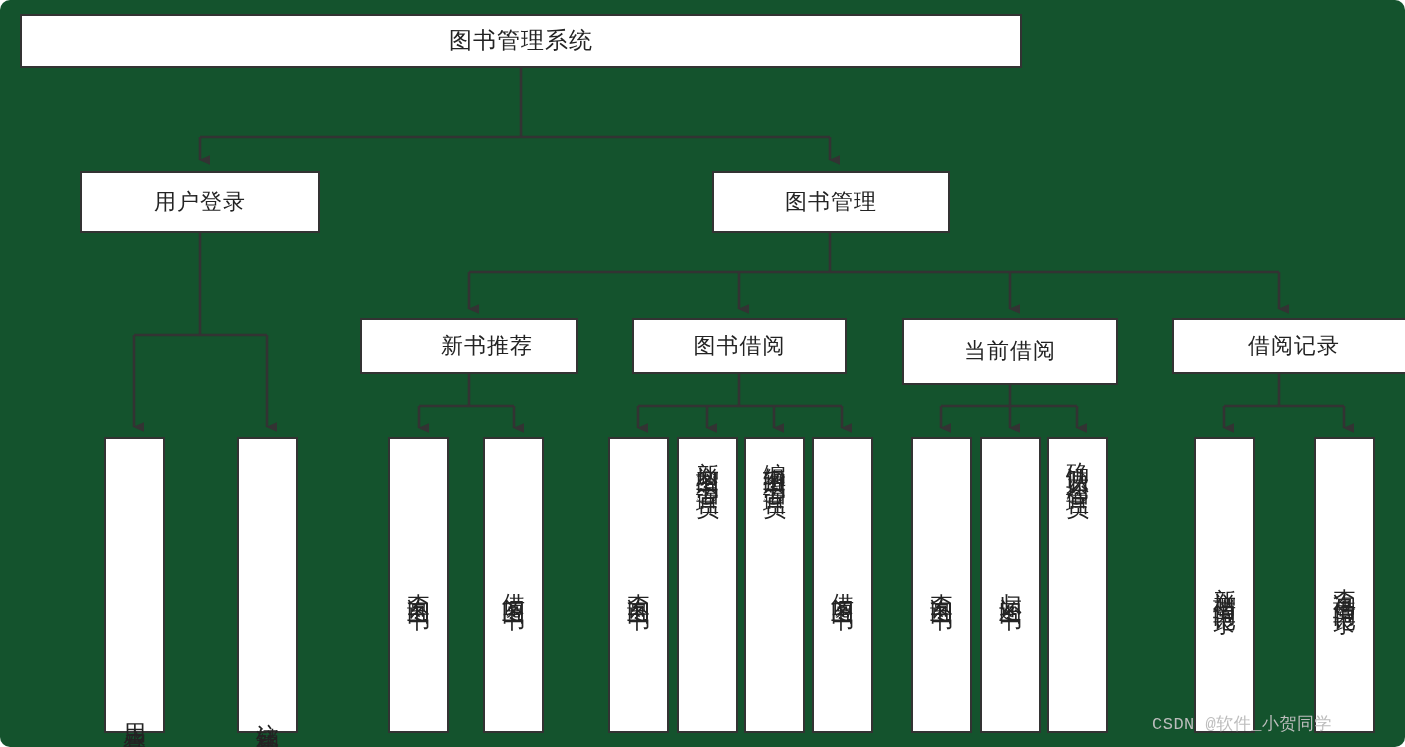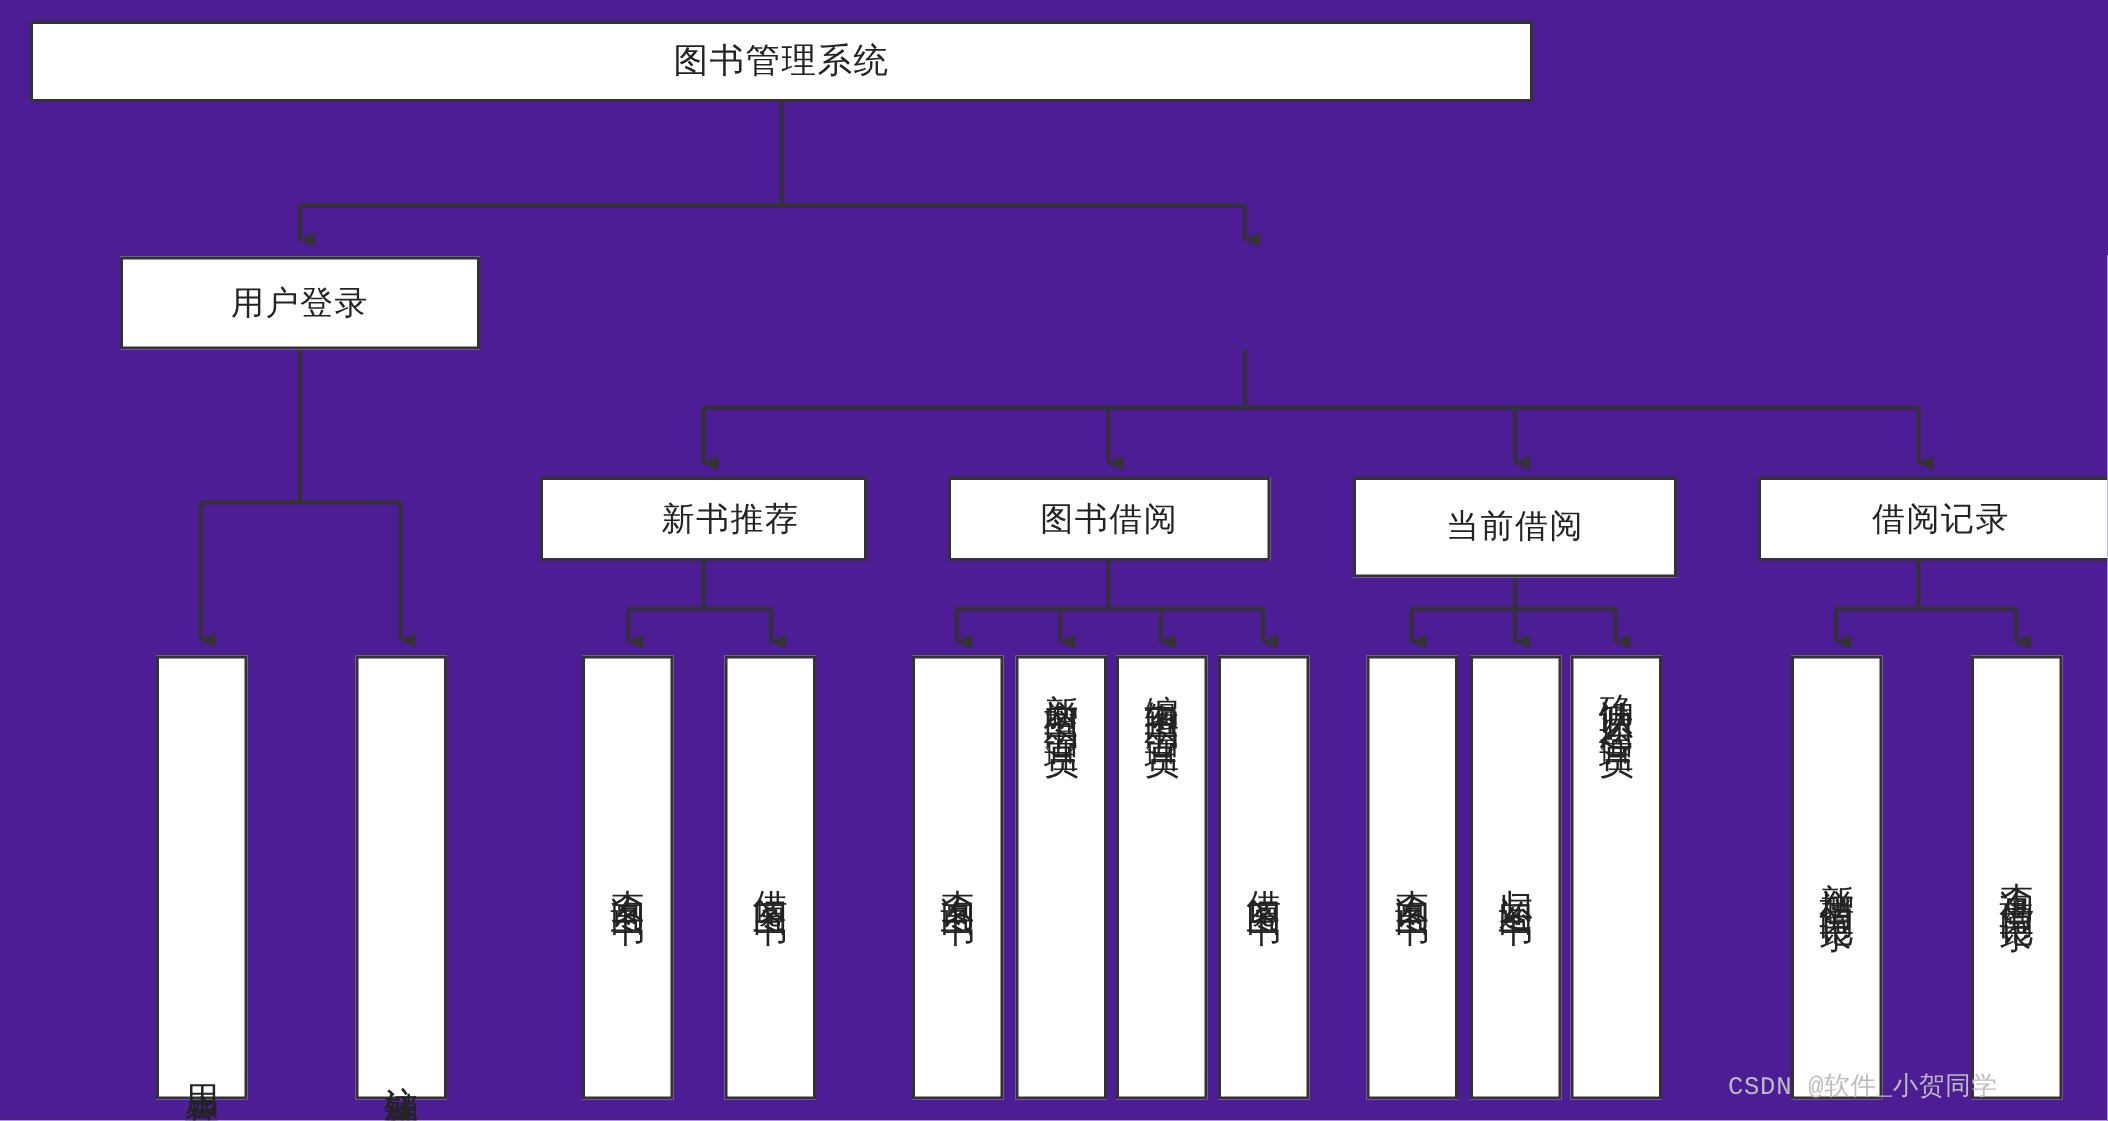--- a/index.html
+++ b/index.html
@@ -8,22 +8,23 @@
     padding: 0;
     background: #ffffff;
   }
   body {
     font-family: "Liberation Sans", "DejaVu Sans", sans-serif;
   }
   #canvas {
     position: relative;
     width: 1405px;
     height: 747px;
-    background: #4c1d95;
+    background: #14532d;
     overflow: hidden;
+    border-radius: 10px;
   }
   #edges {
     position: absolute;
     left: 0;
     top: 0;
     width: 1405px;
     height: 747px;
     pointer-events: none;
   }
   .node {
@@ -145,20 +146,23 @@
     </g>
   </svg>
 
   <div class="node h root" style="left:20px; top:14px; width:1002px; height:54px;">
     <span class="lbl">图书管理系统</span>
   </div>
 
   <div class="node h" style="left:80px; top:171px; width:240px; height:62px;">
     <span class="lbl">用户登录</span>
   </div>
+  <div class="node h" style="left:712px; top:171px; width:238px; height:62px;">
+    <span class="lbl">图书管理</span>
+  </div>
 
   <div class="node h" style="left:360px; top:318px; width:218px; height:56px;padding-left:36px;">
     <span class="lbl">新书推荐</span>
   </div>
   <div class="node h" style="left:632px; top:318px; width:215px; height:56px;">
     <span class="lbl">图书借阅</span>
   </div>
   <div class="node h" style="left:902px; top:318px; width:216px; height:67px;">
     <span class="lbl">当前借阅</span>
   </div>

